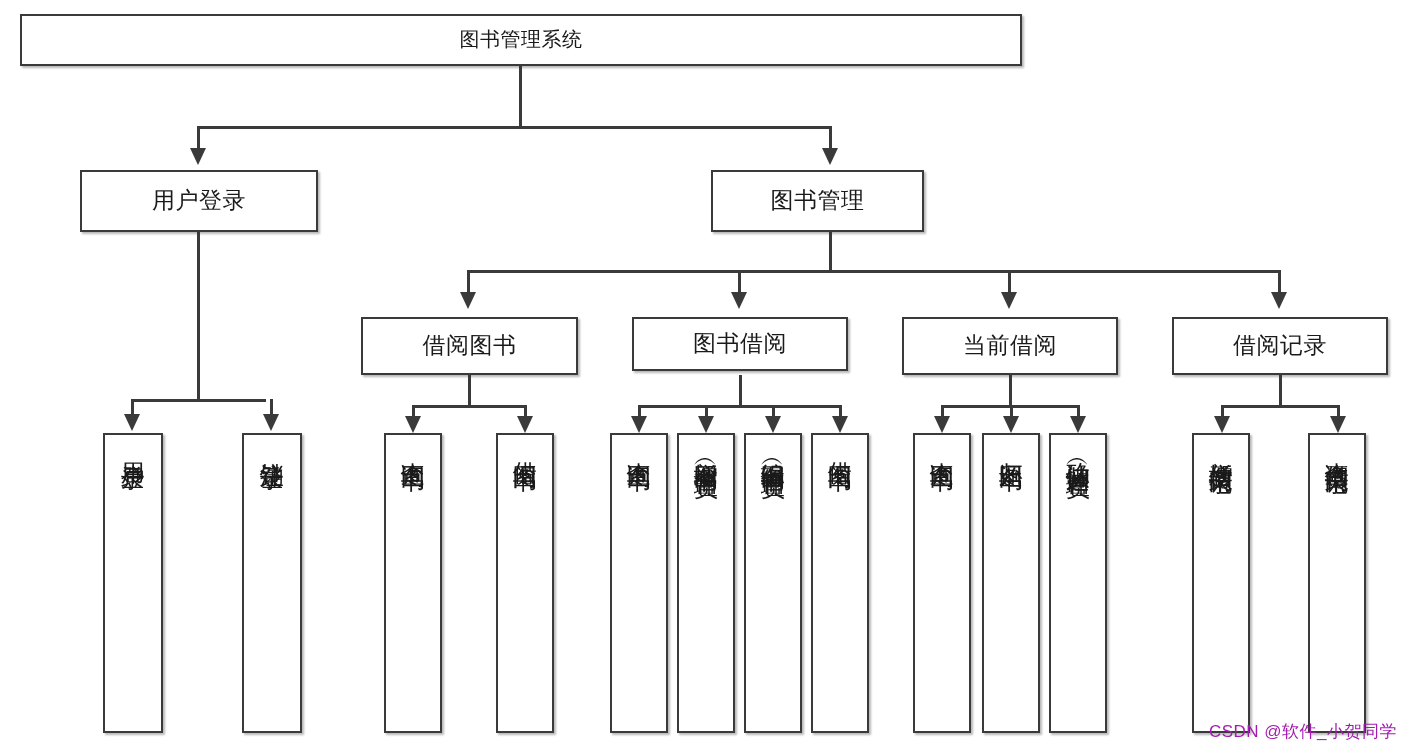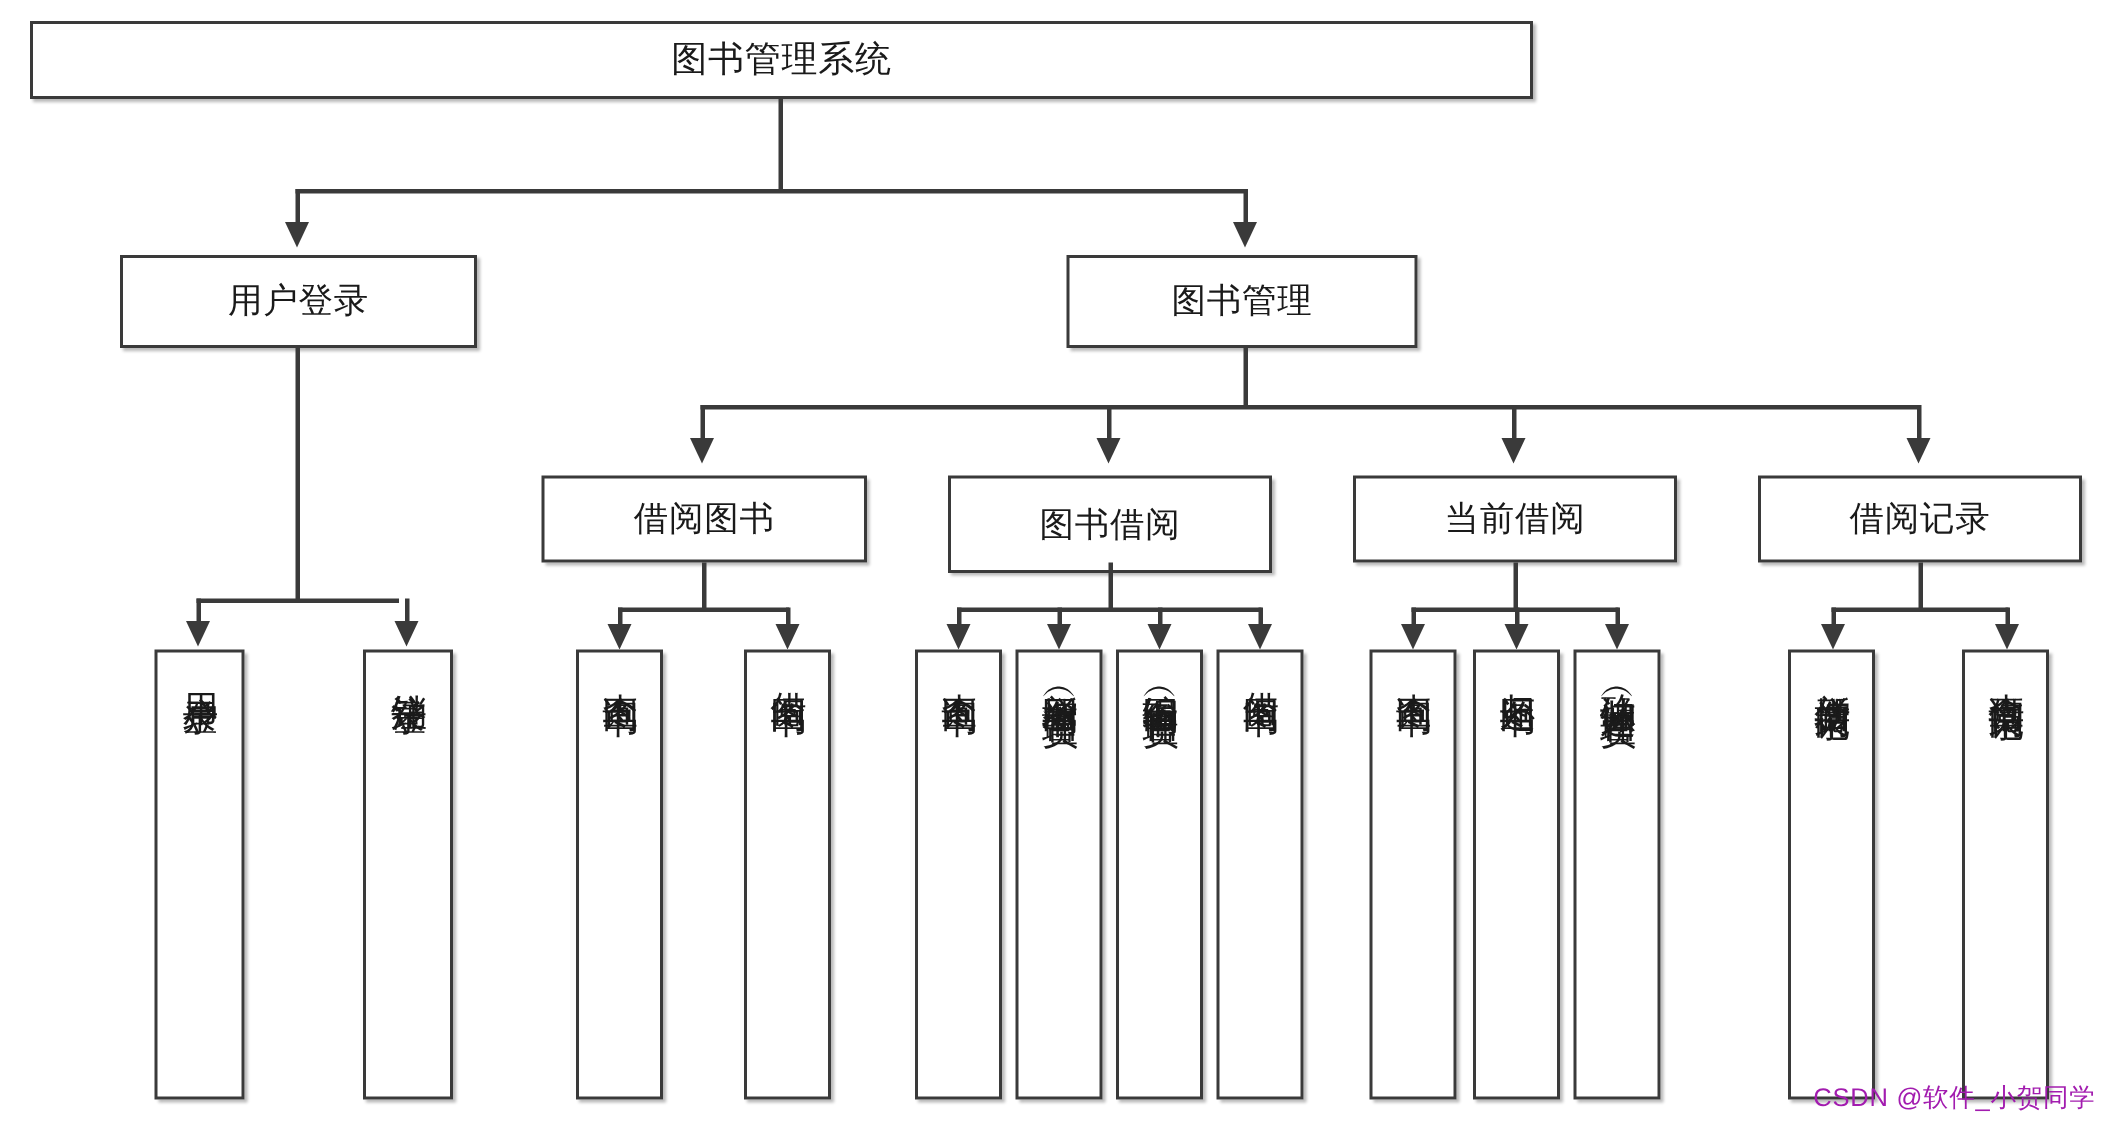--- a/index.html
+++ b/index.html
@@ -34,21 +34,21 @@
     display: block;
     text-align: center;
     line-height: 1.18;
     letter-spacing: 0.5px;
   }
   
   .node.horiz .label {
     writing-mode: horizontal-tb;
     font-size: 23px;
   }
-  .node.root .label { font-size: 24px; }
+  .node.root .label { font-size: 20px; }
   
   .node.vert {
     align-items: flex-start;
     padding-top: 8px;
   }
   .node.vert .label {
     writing-mode: vertical-rl;
     text-orientation: upright;
     font-size: 24px;
     line-height: 1.06;
@@ -97,21 +97,21 @@
   <div class="conn h" style="left:197px; top:126px; width:635px; height:2.5px;"></div>
 
   <div class="conn v" style="left:197px; top:126px; width:2.5px; height:25px;"></div>
   <div class="arrow" style="left:190px; top:148px;"></div>
   <div class="conn v" style="left:829px; top:126px; width:2.5px; height:25px;"></div>
   <div class="arrow" style="left:822px; top:148px;"></div>
 
   <div class="node horiz" style="left:80px; top:170px; width:238px; height:62px;">
     <span class="label">用户登录</span>
   </div>
-  <div class="node horiz" style="left:711px; top:170px; width:234px; height:62px;">
+  <div class="node horiz" style="left:711px; top:170px; width:213px; height:62px;">
     <span class="label">图书管理</span>
   </div>
 
   <div class="conn v" style="left:197px; top:232px; width:2.5px; height:169px;"></div>
   <div class="conn h" style="left:131px; top:399px; width:135px; height:2.5px;"></div>
   <div class="conn v" style="left:131px; top:399px; width:2.5px; height:18px;"></div>
   <div class="arrow" style="left:124px; top:414px;"></div>
   <div class="conn v" style="left:270px; top:399px; width:2.5px; height:18px;"></div>
   <div class="arrow" style="left:263px; top:414px;"></div>
 
@@ -122,21 +122,21 @@
   <div class="conn v" style="left:738px; top:270px; width:2.5px; height:25px;"></div>
   <div class="arrow" style="left:731px; top:292px;"></div>
   <div class="conn v" style="left:1008px; top:270px; width:2.5px; height:25px;"></div>
   <div class="arrow" style="left:1001px; top:292px;"></div>
   <div class="conn v" style="left:1278px; top:270px; width:2.5px; height:25px;"></div>
   <div class="arrow" style="left:1271px; top:292px;"></div>
 
   <div class="node horiz" style="left:361px; top:317px; width:217px; height:58px;">
     <span class="label">借阅图书</span>
   </div>
-  <div class="node horiz" style="left:632px; top:317px; width:216px; height:65px;">
+  <div class="node horiz" style="left:632px; top:317px; width:216px; height:54px;">
     <span class="label">图书借阅</span>
   </div>
   <div class="node horiz" style="left:902px; top:317px; width:216px; height:58px;justify-content:center;">
     <span class="label">当前借阅</span>
   </div>
   <div class="node horiz" style="left:1172px; top:317px; width:216px; height:58px;">
     <span class="label">借阅记录</span>
   </div>
 
   <div class="conn v" style="left:468px; top:375px; width:2.5px; height:32px;"></div>

